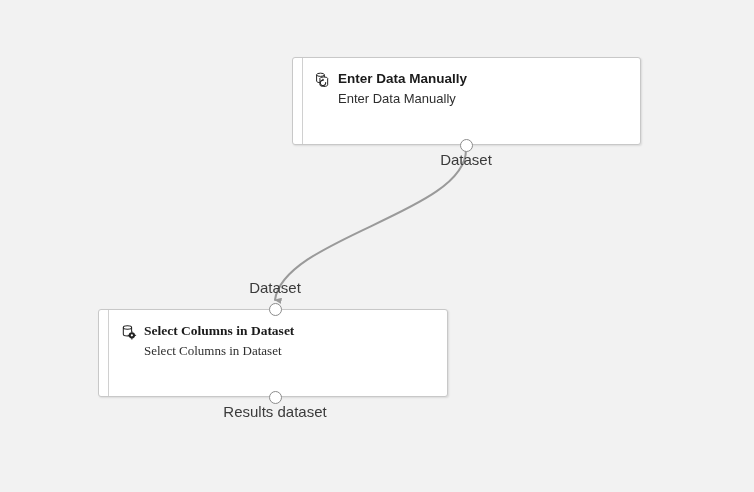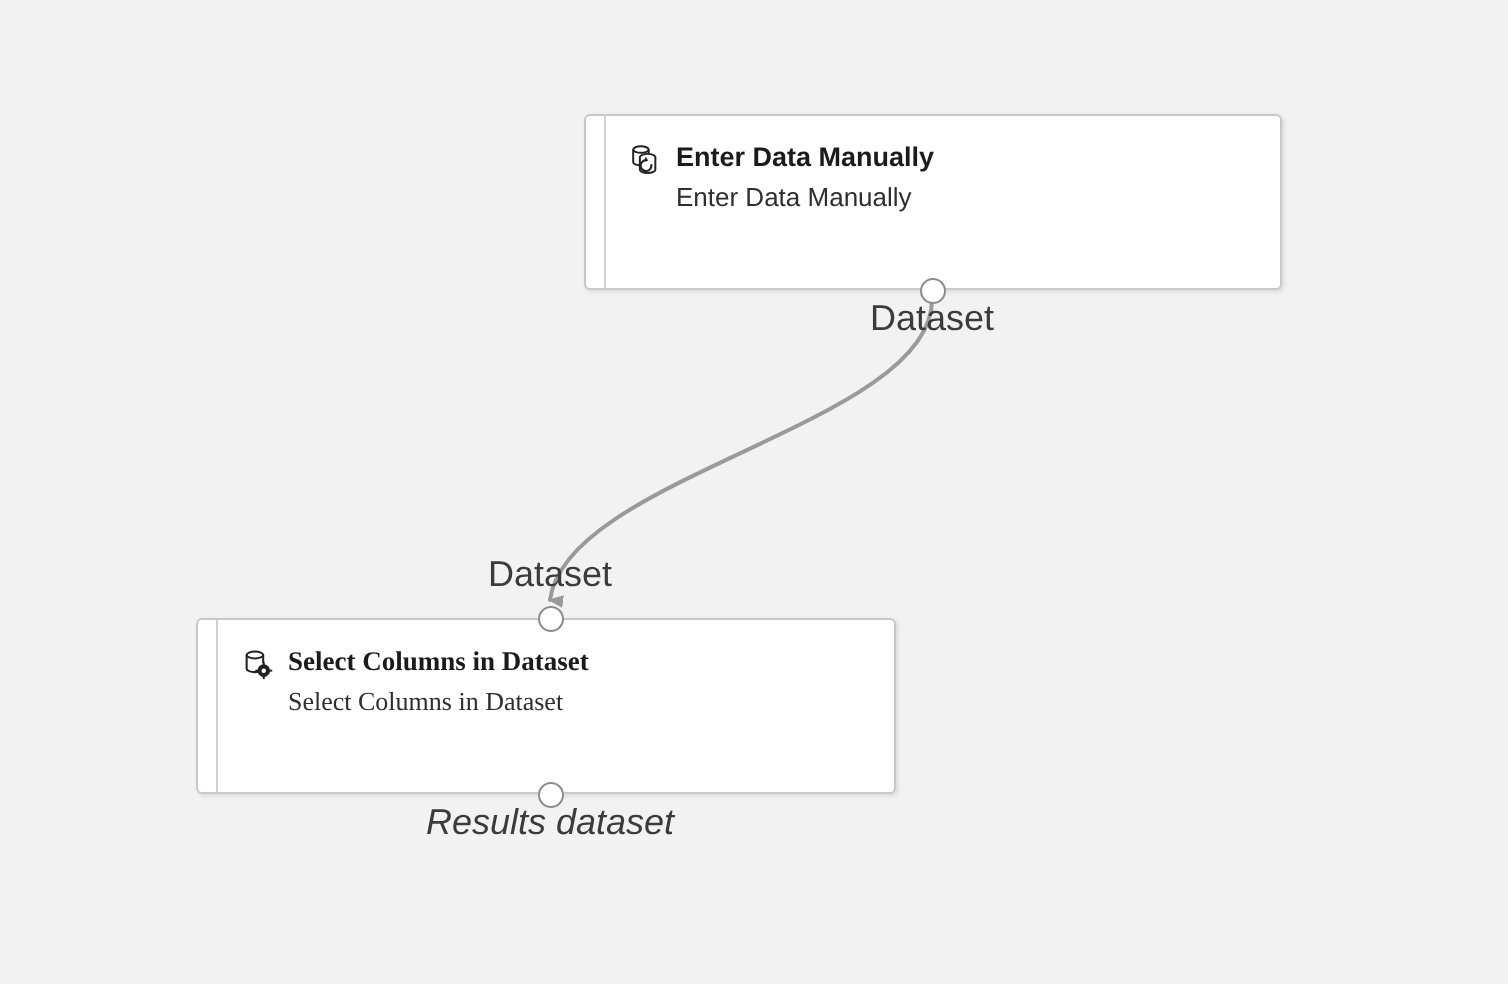--- a/index.html
+++ b/index.html
@@ -96,21 +96,21 @@
     height: 13px;
     border-radius: 50%;
     background: #ffffff;
     border: 1px solid #8c8c8c;
     box-sizing: border-box;
   }
 
   
   .port-label {
     position: absolute;
-    font-size: 18px;
+    font-size: 15px;
     color: #3b3b3b;
     line-height: 15px;
     white-space: nowrap;
     transform: translateX(-50%);
   }
 </style>
 </head>
 <body>
 
 <div id="canvas">
@@ -173,15 +173,15 @@
         <div class="node-title">Select Columns in Dataset</div>
       </div>
       <div class="node-subtitle">Select Columns in Dataset</div>
     </div>
   </div>
 
   <div class="port" style="left:268.5px; top:302.5px;"></div>
   <div class="port-label" style="left:275px; top:280px;">Dataset</div>
 
   <div class="port" style="left:268.5px; top:390.5px;"></div>
-  <div class="port-label" style="left:275px; top:404px;font-style:italic;">Results dataset</div>
+  <div class="port-label" style="left:275px; top:404px;">Results dataset</div>
 
 </div>
 
 </body></html>

